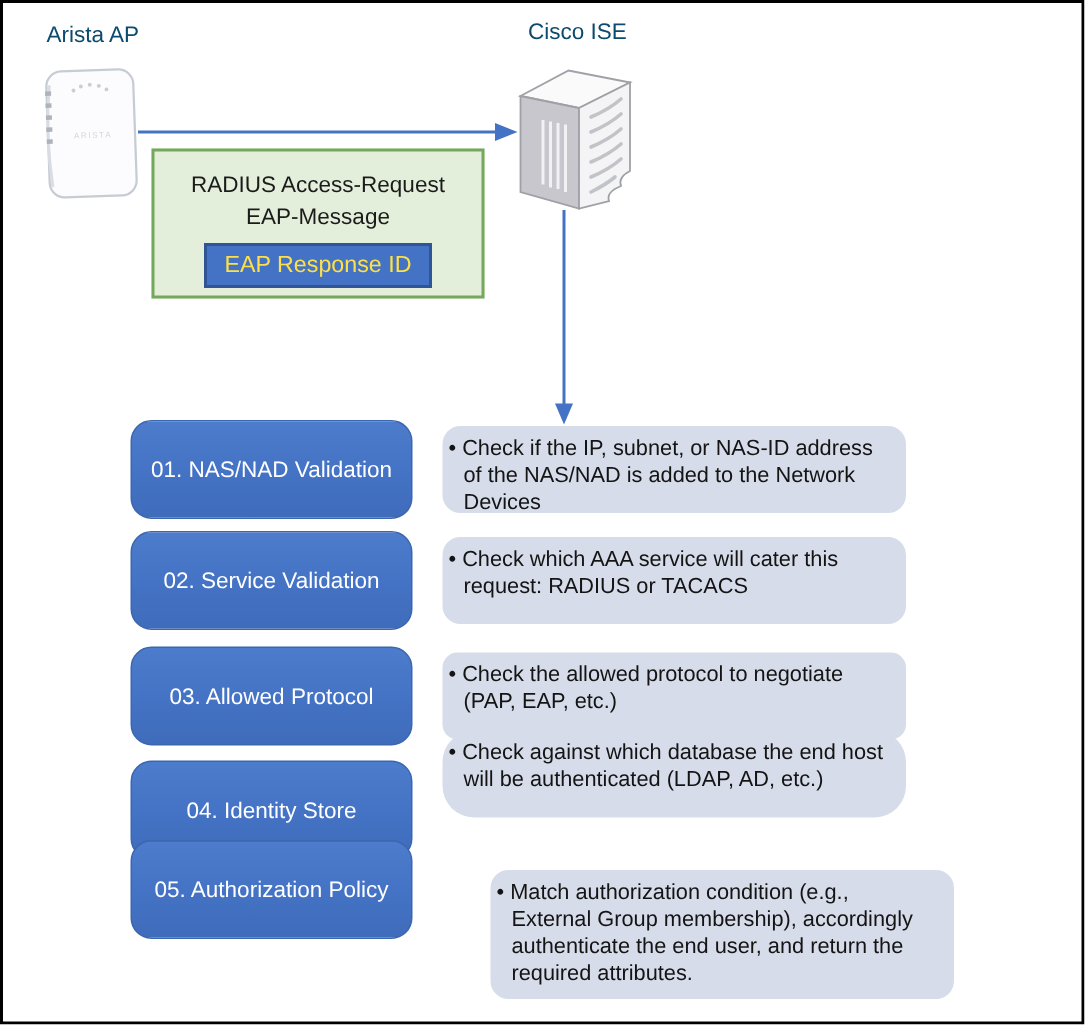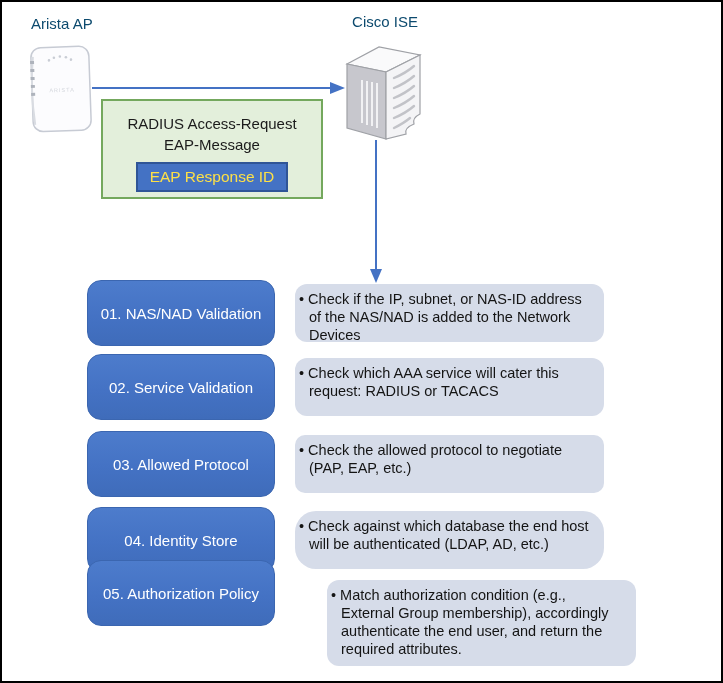--- a/index.html
+++ b/index.html
@@ -49,21 +49,21 @@
     display:flex;align-items:flex-start;
     padding:6px 14px 6px 4px;
   }
   .db .txt{
     font-size:14.5px;line-height:18px;color:#141414;
     padding-left:10px;text-indent:-10px;
   }
   .sb1{top:278px;} .db1{top:282px;height:58px;}
   .sb2{top:352px;} .db2{top:356px;height:58px;}
   .sb3{top:429px;} .db3{top:433px;height:58px;border-radius:10px;}
-  .sb4{top:505px;} .db4{top:509px;height:58px;border-radius:21px;}
+  .sb4{top:505px;} .db4{top:485px;height:58px;border-radius:21px;}
   .sb5{top:558px;} .db5{top:578px;height:86px;margin-left:32px;}
 </style>
 </head>
 <body>
 
 <div class="canvas">
 
   <div class="dev-label ap-label">Arista AP</div>
   <div class="dev-label ise-label">Cisco ISE</div>
 

